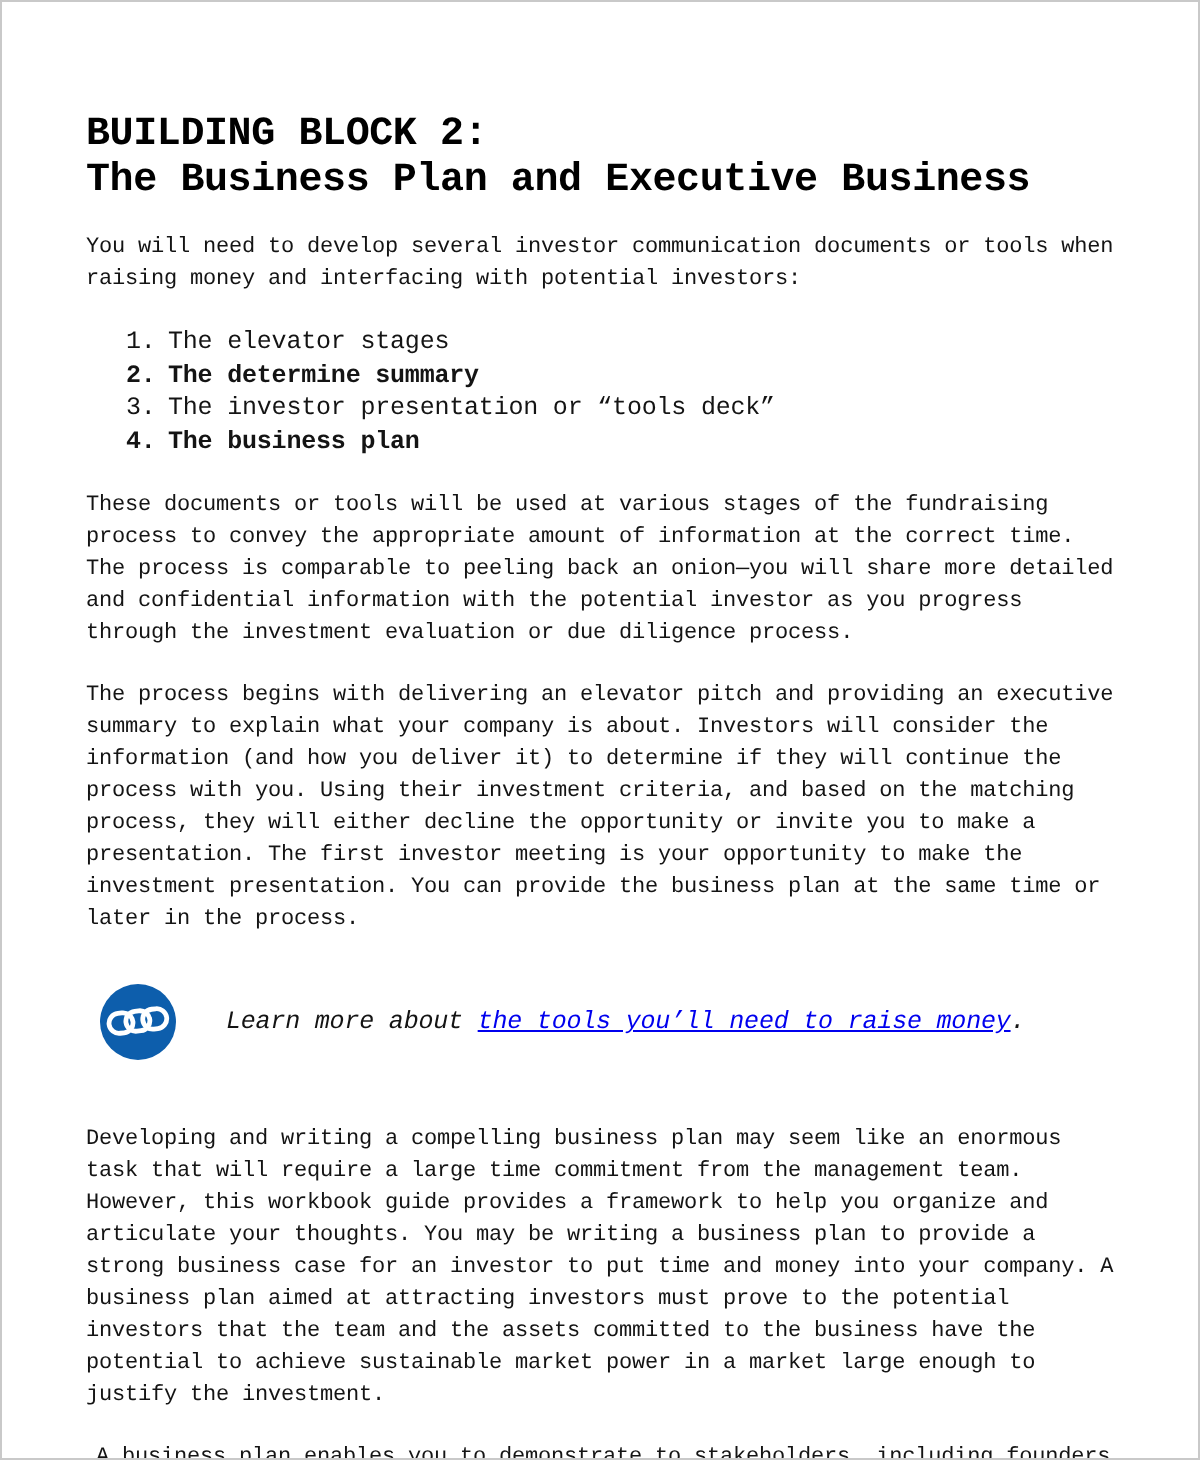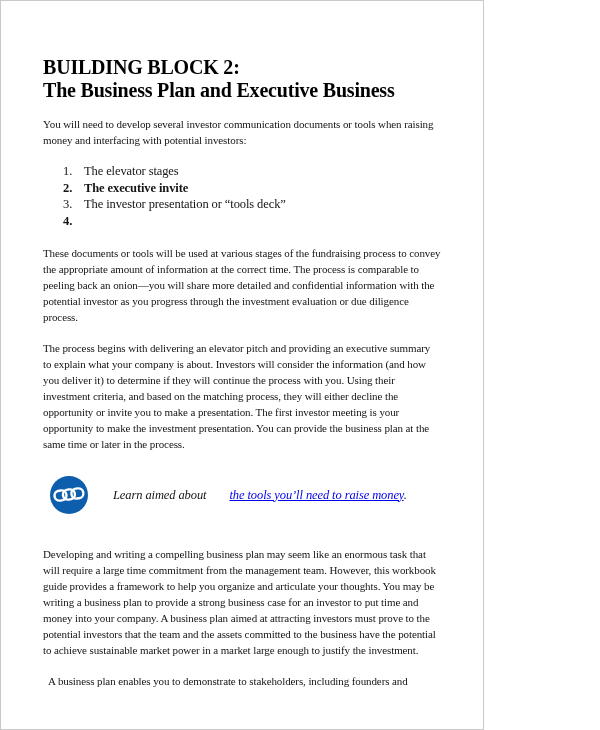--- a/index.html
+++ b/index.html
@@ -2,27 +2,27 @@
 <html><head>
 <meta charset="utf-8">
 <style>
   html, body {
     margin: 0;
     padding: 0;
     background: #ffffff;
   }
   .page {
     position: relative;
-    width: 484px;
+    width: 600px;
     height: 730px;
     box-sizing: border-box;
     border: 1px solid #c9c9c9;
     background: #ffffff;
     padding: 55px 42px 0 42px;
-    font-family: Liberation Serif, serif;
+    font-family: Liberation Mono, monospace;
     color: #141414;
     overflow: hidden;
   }
   .doc-title {
     margin: 0 0 14px 0;
     font-size: 20px;
     line-height: 23px;
     font-weight: bold;
     color: #000000;
     letter-spacing: -0.2px;
@@ -64,21 +64,20 @@
   .callout-text {
     font-style: italic;
     font-size: 12.5px;
     letter-spacing: -0.1px;
     margin-left: 25px;
   }
   .callout-text a {
     color: #0000EE;
     text-decoration: underline;
     cursor: pointer;
-    margin-left: 20px;
   }
   .indent-sm { padding-left: 5px; }
 </style>
 </head>
 <body>
 
 <div class="page">
 
   <h1 class="doc-title">
     <span>BUILDING BLOCK 2:</span>
@@ -87,46 +86,47 @@
 
   <p class="body-text">You will need to develop several investor communication documents or tools when raising money and interfacing with potential investors:</p>
 
   <div class="numbered-list">
     <div class="list-row">
       <span class="list-num">1.</span>
       <span>The elevator stages</span>
     </div>
     <div class="list-row bold">
       <span class="list-num">2.</span>
-      <span>The executive invite</span>
+      <span>The determine summary</span>
     </div>
     <div class="list-row">
       <span class="list-num">3.</span>
       <span>The investor presentation or “tools deck”</span>
     </div>
     <div class="list-row bold">
       <span class="list-num">4.</span>
+      <span>The business plan</span>
     </div>
   </div>
 
   <p class="body-text">These documents or tools will be used at various stages of the fundraising process to convey the appropriate amount of information at the correct time. The process is comparable to peeling back an onion—you will share more detailed and confidential information with the potential investor as you progress through the investment evaluation or due diligence process.</p>
 
   <p class="body-text">The process begins with delivering an elevator pitch and providing an executive summary to explain what your company is about. Investors will consider the information (and how you deliver it) to determine if they will continue the process with you. Using their investment criteria, and based on the matching process, they will either decline the opportunity or invite you to make a presentation. The first investor meeting is your opportunity to make the investment presentation. You can provide the business plan at the same time or later in the process.</p>
 
   <div class="callout">
     <svg class="callout-icon" viewBox="0 0 38 38" xmlns="http://www.w3.org/2000/svg">
       <circle cx="19" cy="19" r="19" fill="#0D5EAC"></circle>
       <g transform="rotate(-7 19 19)" fill="none" stroke="#FFFFFF" stroke-width="2.4">
         <rect x="4.5" y="13.5" width="12" height="10" rx="5"></rect>
         <rect x="13" y="13.5" width="12" height="10" rx="5"></rect>
         <rect x="21.5" y="13.5" width="12" height="10" rx="5"></rect>
       </g>
     </svg>
     <span class="callout-text">
-      <span>Learn aimed about </span><a>the tools you’ll need to raise money</a><span>.</span>
+      <span>Learn more about </span><a>the tools you’ll need to raise money</a><span>.</span>
     </span>
   </div>
 
   <p class="body-text">Developing and writing a compelling business plan may seem like an enormous task that will require a large time commitment from the management team. However, this workbook guide provides a framework to help you organize and articulate your thoughts. You may be writing a business plan to provide a strong business case for an investor to put time and money into your company. A business plan aimed at attracting investors must prove to the potential investors that the team and the assets committed to the business have the potential to achieve sustainable market power in a market large enough to justify the investment.</p>
 
   <p class="body-text indent-sm">A business plan enables you to demonstrate to stakeholders, including founders and</p>
 
 </div>
 
 </body></html>

